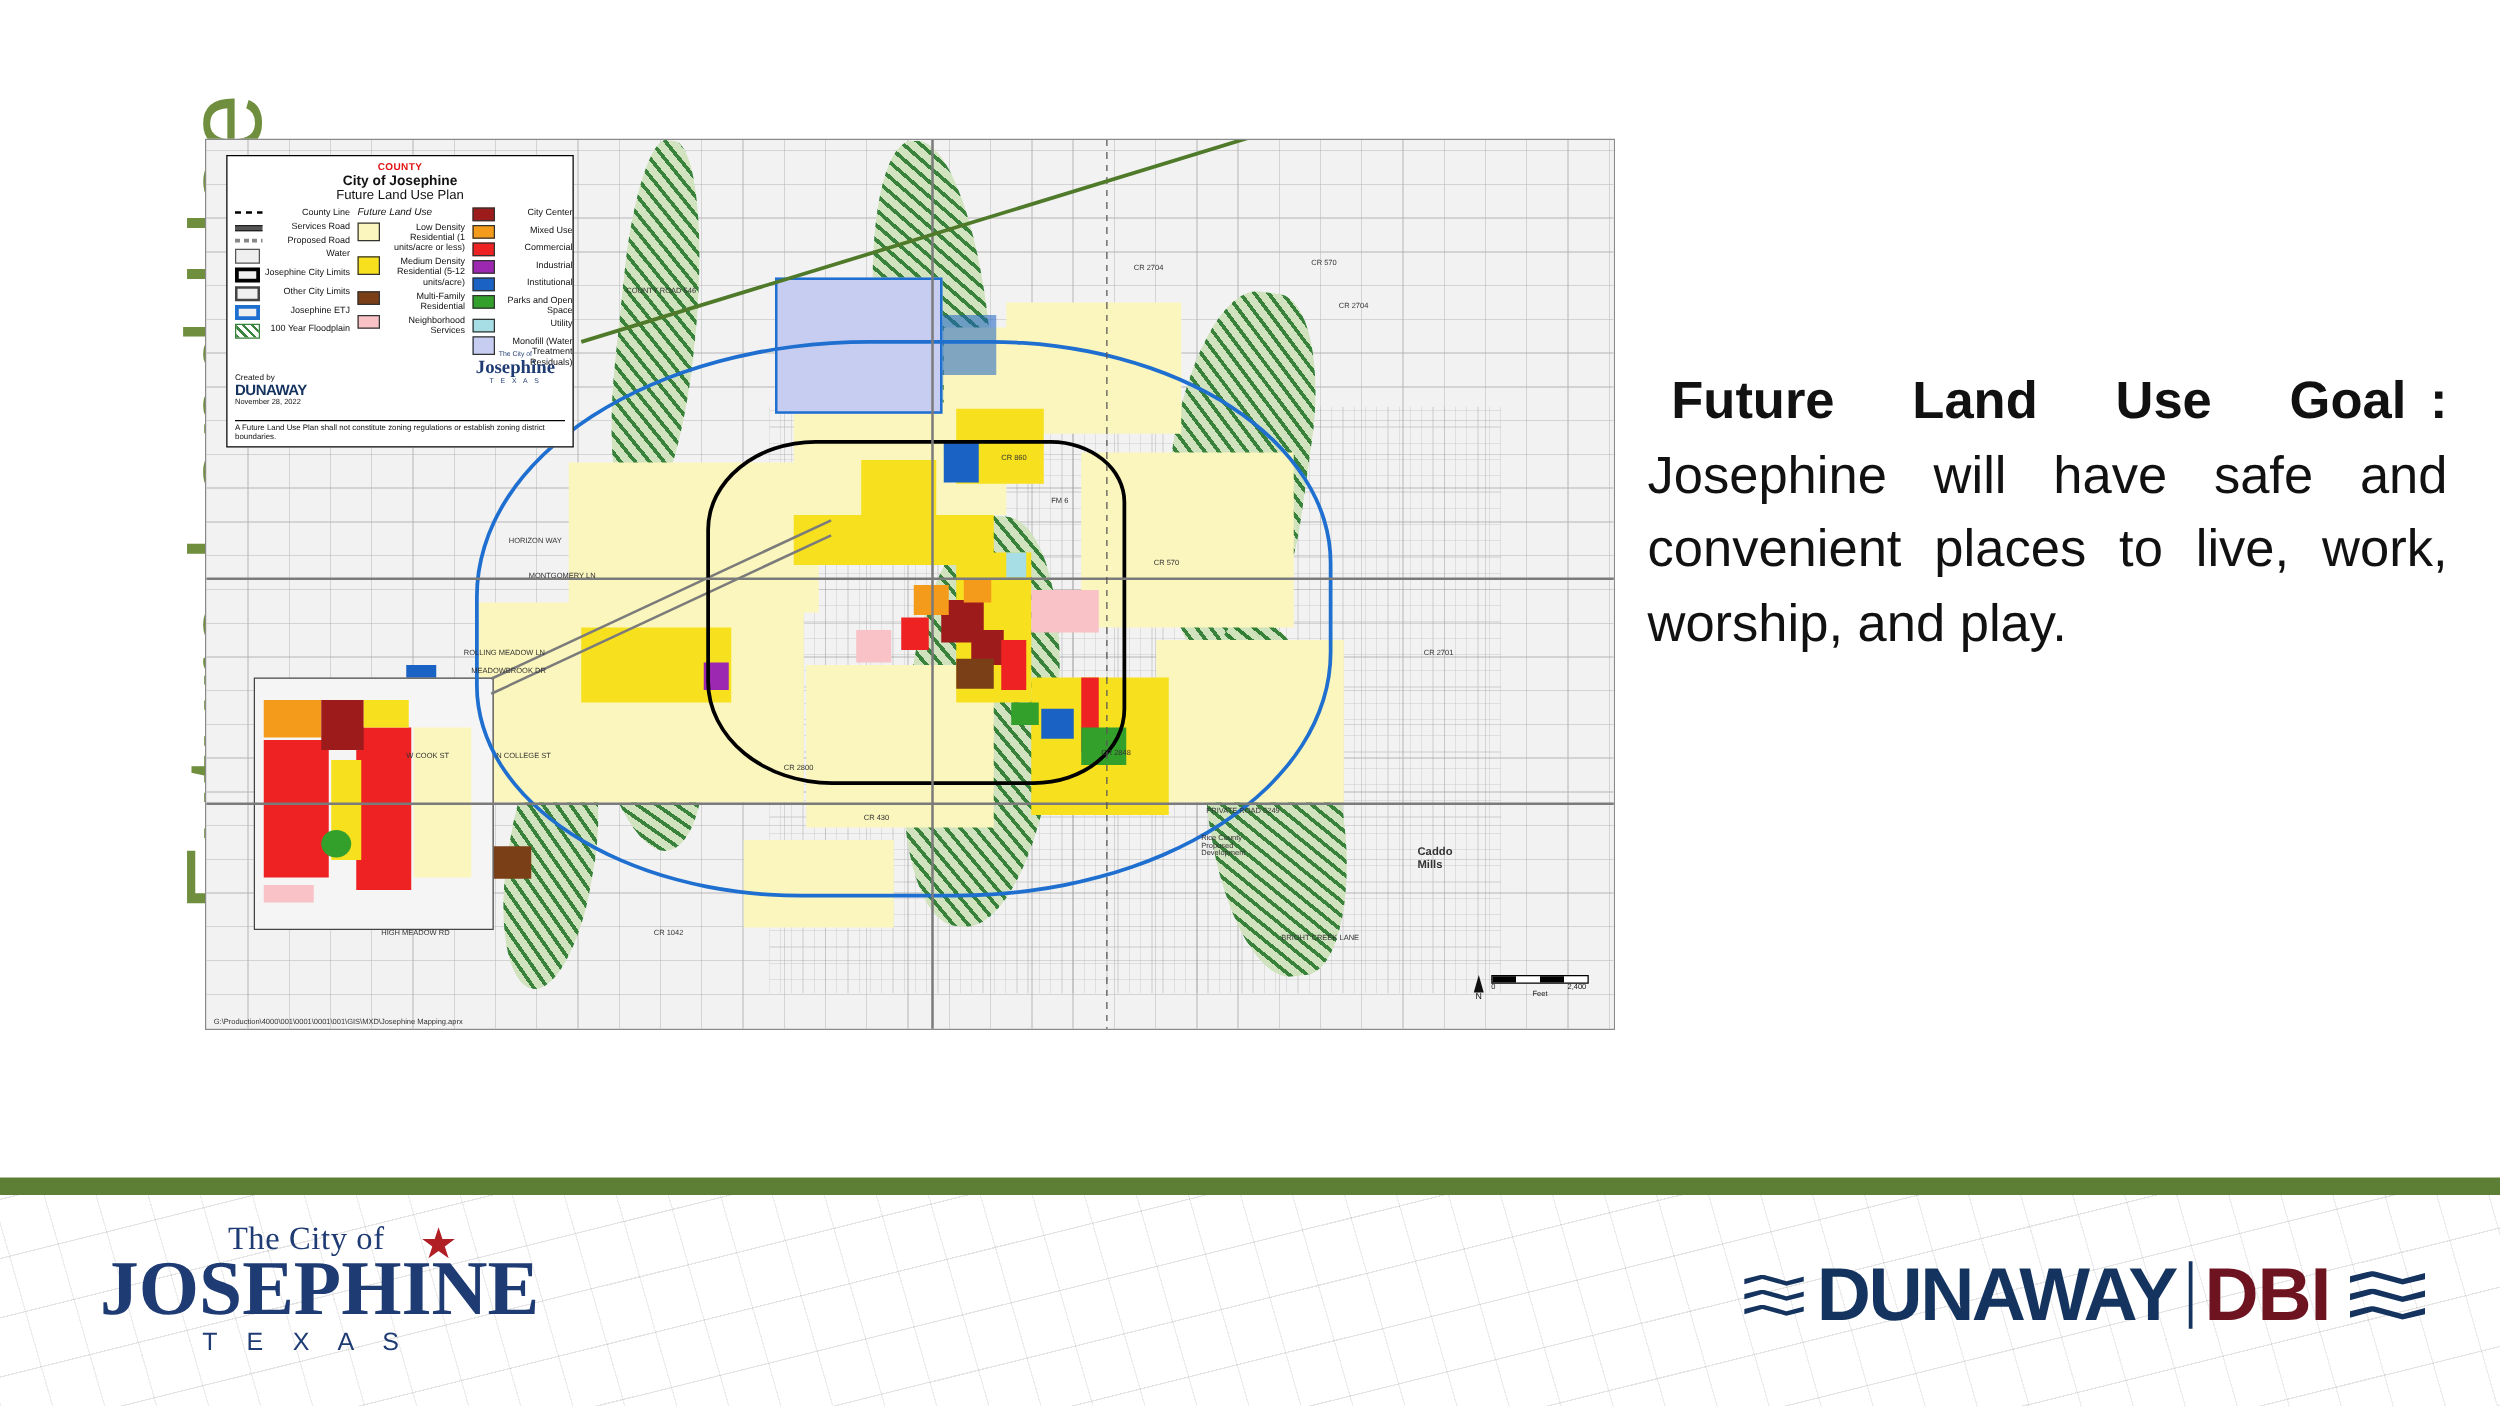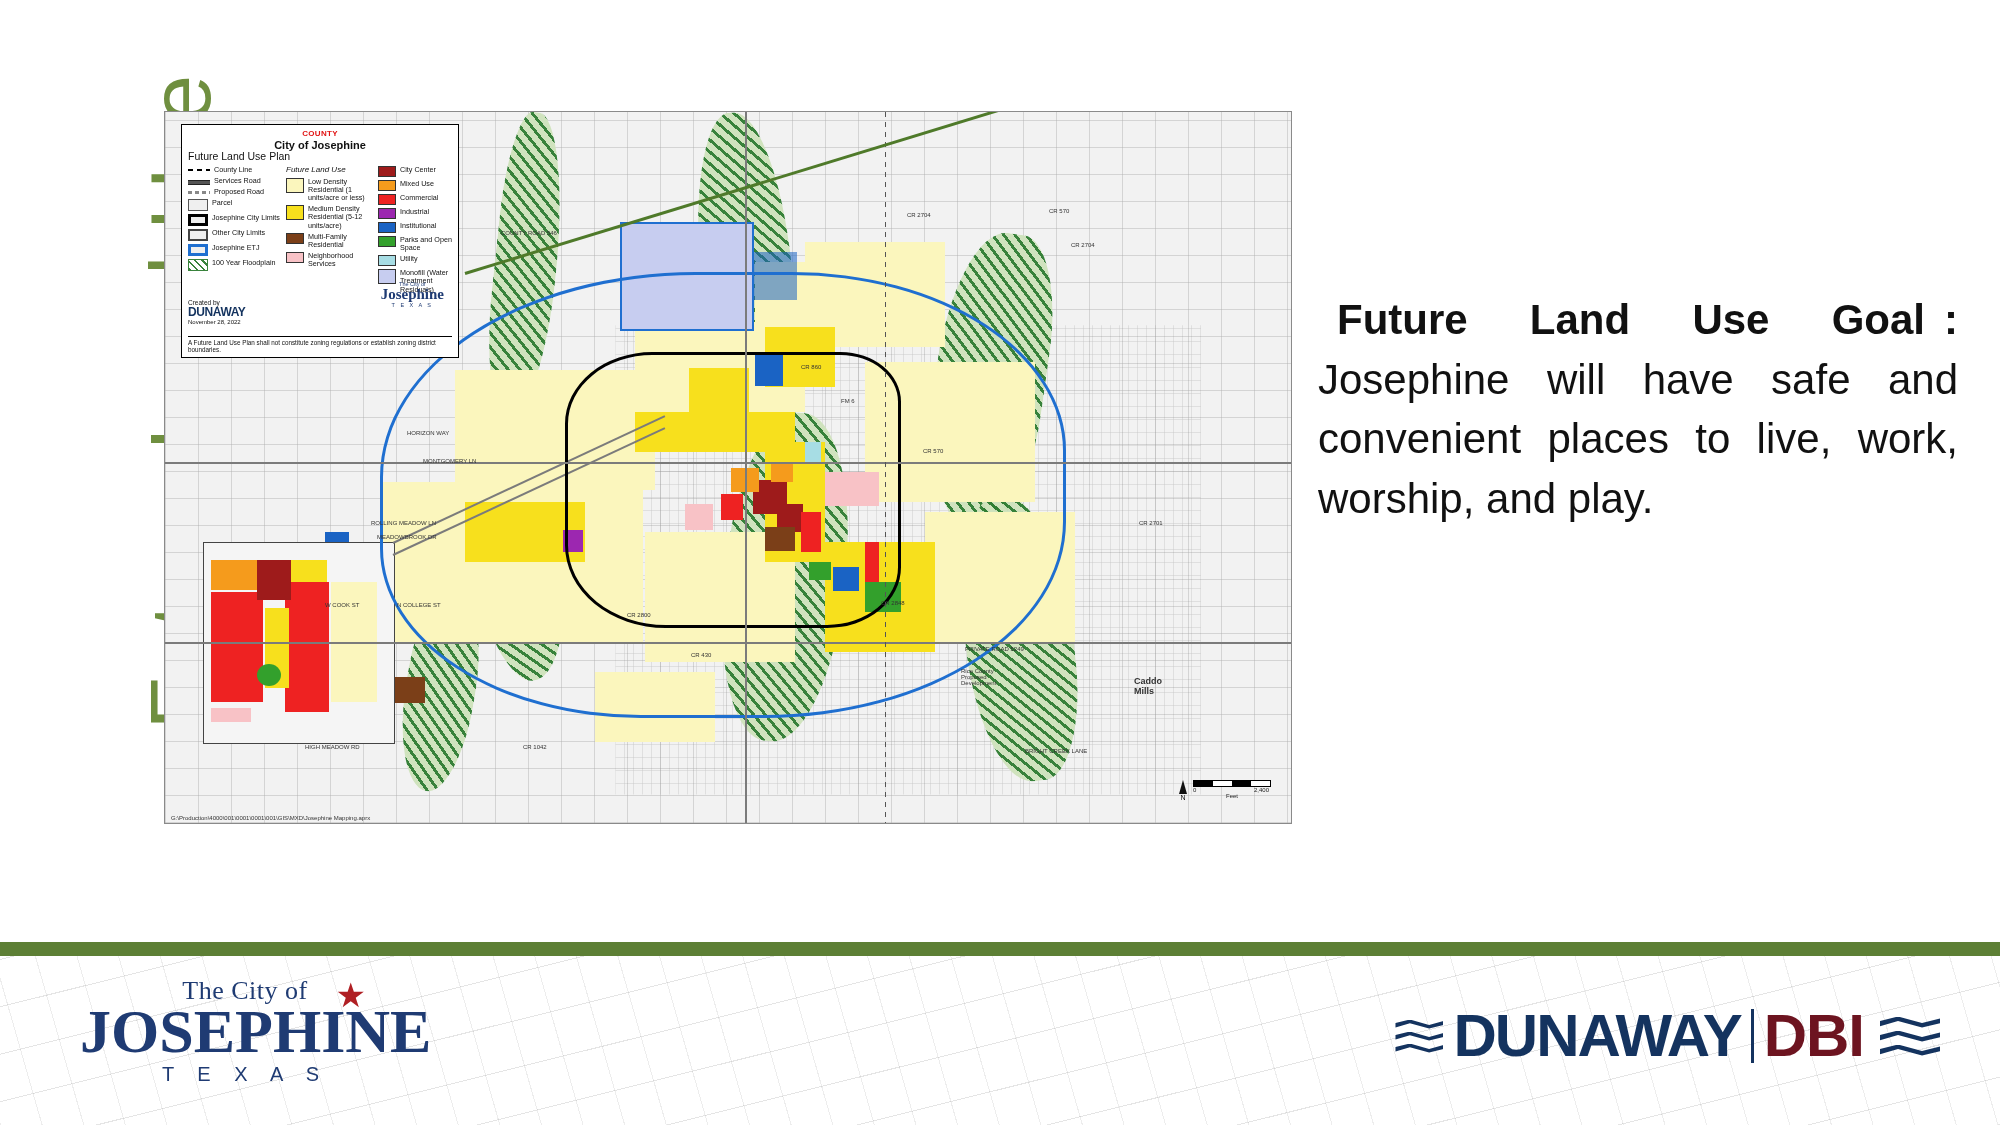--- a/index.html
+++ b/index.html
@@ -100,31 +100,31 @@
     border:1px solid #000;
     font-size:7.5px;
     line-height:1.12;
     color:#111;
     padding:5px 6px 4px 6px;
     box-sizing:border-box;
     z-index:6;
   }
   .lg-draft{color:#e11313;font-weight:bold;font-size:8px;text-align:center;letter-spacing:.3px;}
   .lg-t1{font-weight:bold;font-size:11px;text-align:center;}
-  .lg-t2{font-size:10.5px;margin-bottom:3px;}
+  .lg-t2{font-size:10.5px;text-align:center;margin-bottom:3px;}
   .lg-cols{display:flex;gap:6px;}
   .lg-col{flex:0 0 auto;}
   .lg-col.c1{width:92px;}
   .lg-col.c2{width:86px;}
   .lg-col.c3{width:80px;}
   .lg-head{font-style:italic;font-size:8px;margin-bottom:3px;}
   .lg-row{display:flex;align-items:flex-start;gap:4px;margin-bottom:3px;}
   .sw{flex:0 0 auto;width:18px;height:11px;border:1px solid #333;box-sizing:border-box;}
   .sw.tall{height:15px;}
-  .lg-lab{flex:1;font-size:7.2px;line-height:1.13;}
+  .lg-lab{flex:1;font-size:7.2px;line-height:1.13;text-align:right;}
   .line-sw{width:22px;height:8px;position:relative;flex:0 0 auto;}
   .line-sw i{position:absolute;left:0;right:0;top:3px;height:2px;display:block;}
   .ls-county i{background:repeating-linear-gradient(90deg,#000 0 5px,transparent 5px 9px);}
   .ls-exist i{background:#555;height:3px;border-top:1px solid #222;border-bottom:1px solid #222;}
   .ls-prop i{background:repeating-linear-gradient(90deg,#888 0 4px,transparent 4px 7px);height:3px;}
   .box-sw{width:20px;height:12px;border:1px solid #555;background:#efefef;flex:0 0 auto;box-sizing:border-box;}
   .box-sw.jcl{border:3px solid #000;}
   .box-sw.ocl{border:2px solid #444;}
   .box-sw.etjs{border:3px solid #1f6fd0;}
   .box-sw.flood{border:1px solid #2f7d32;background:
@@ -343,21 +343,21 @@
             <span class="lg-lab">Services Road</span>
           </div>
           <div class="lg-row">
             <span class="line-sw ls-prop">
                 <i></i>
               </span>
             <span class="lg-lab">Proposed Road</span>
           </div>
           <div class="lg-row">
             <span class="box-sw"></span>
-            <span class="lg-lab">Parcel</span>
+            <span class="lg-lab">Water</span>
           </div>
           <div class="lg-row">
             <span class="box-sw jcl"></span>
             <span class="lg-lab">Josephine City Limits</span>
           </div>
           <div class="lg-row">
             <span class="box-sw ocl"></span>
             <span class="lg-lab">Other City Limits</span>
           </div>
           <div class="lg-row">

